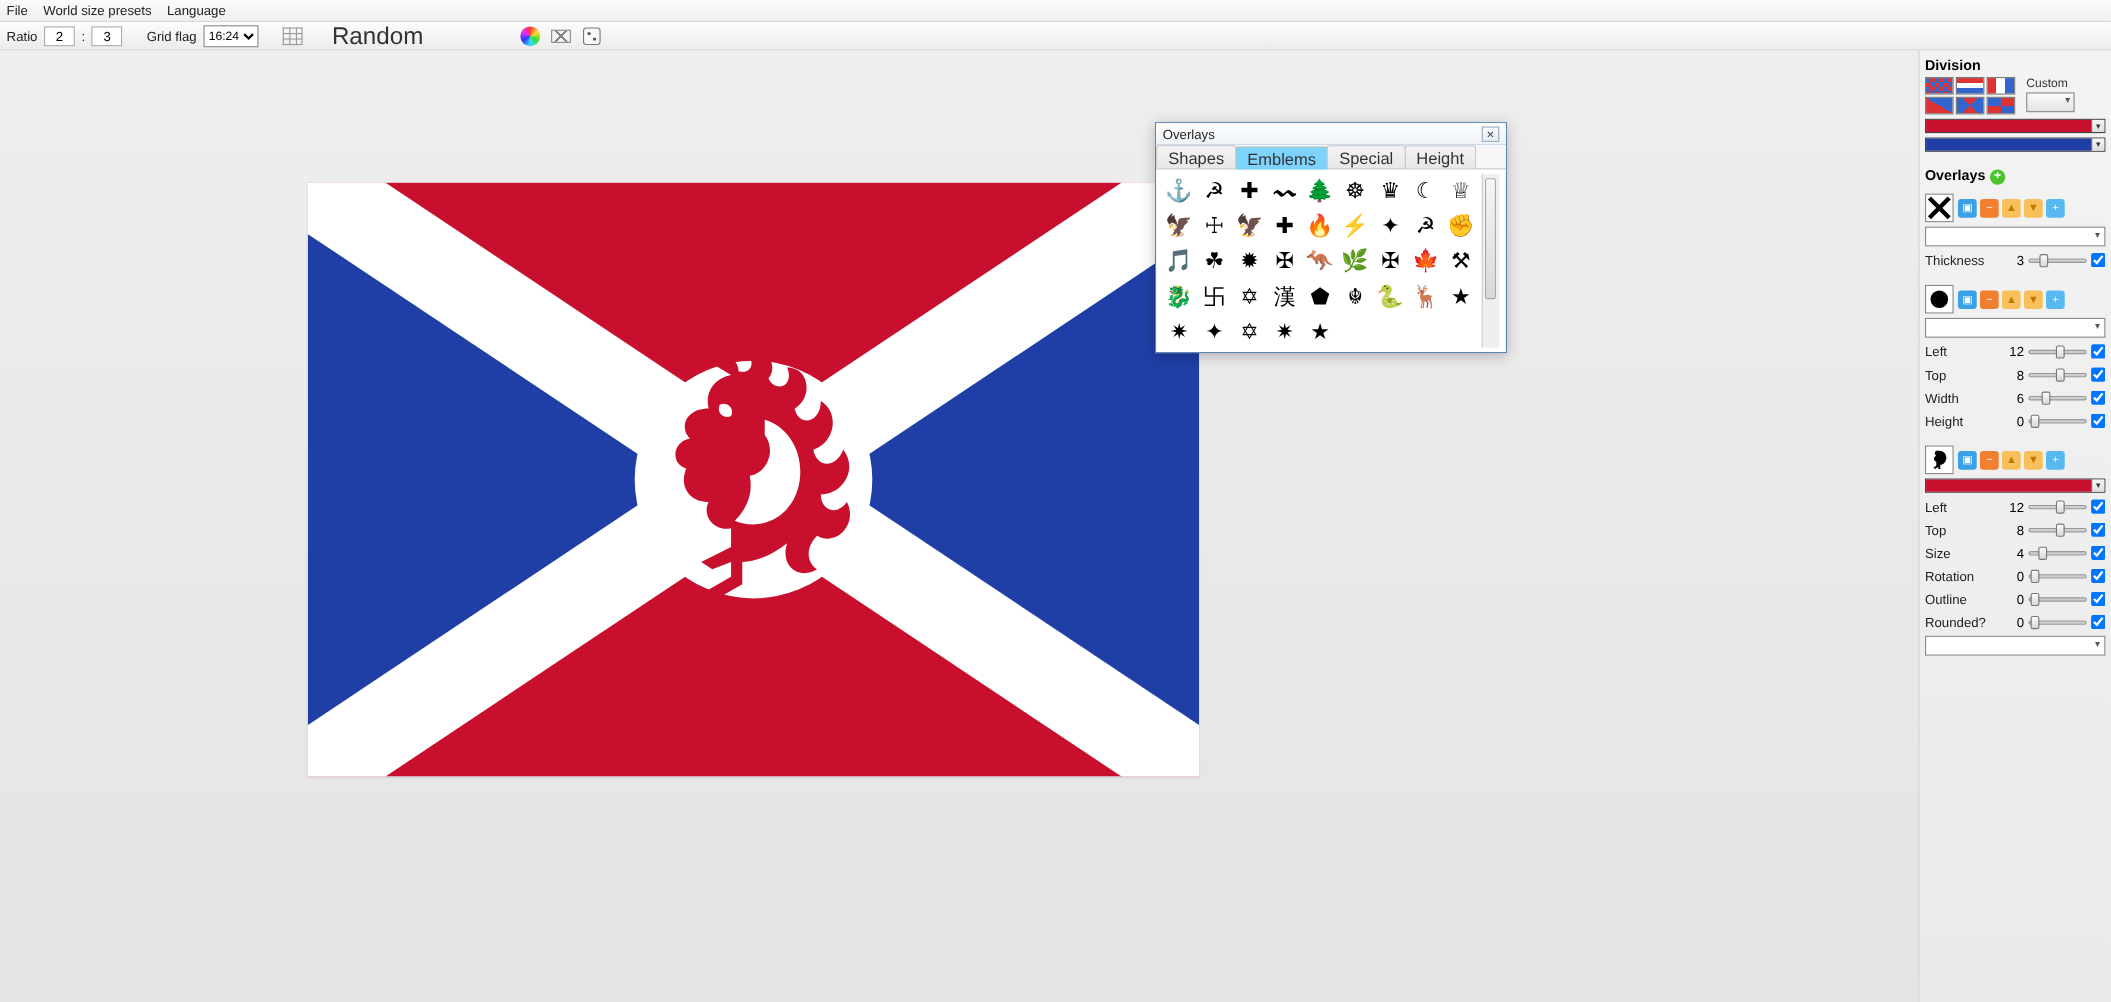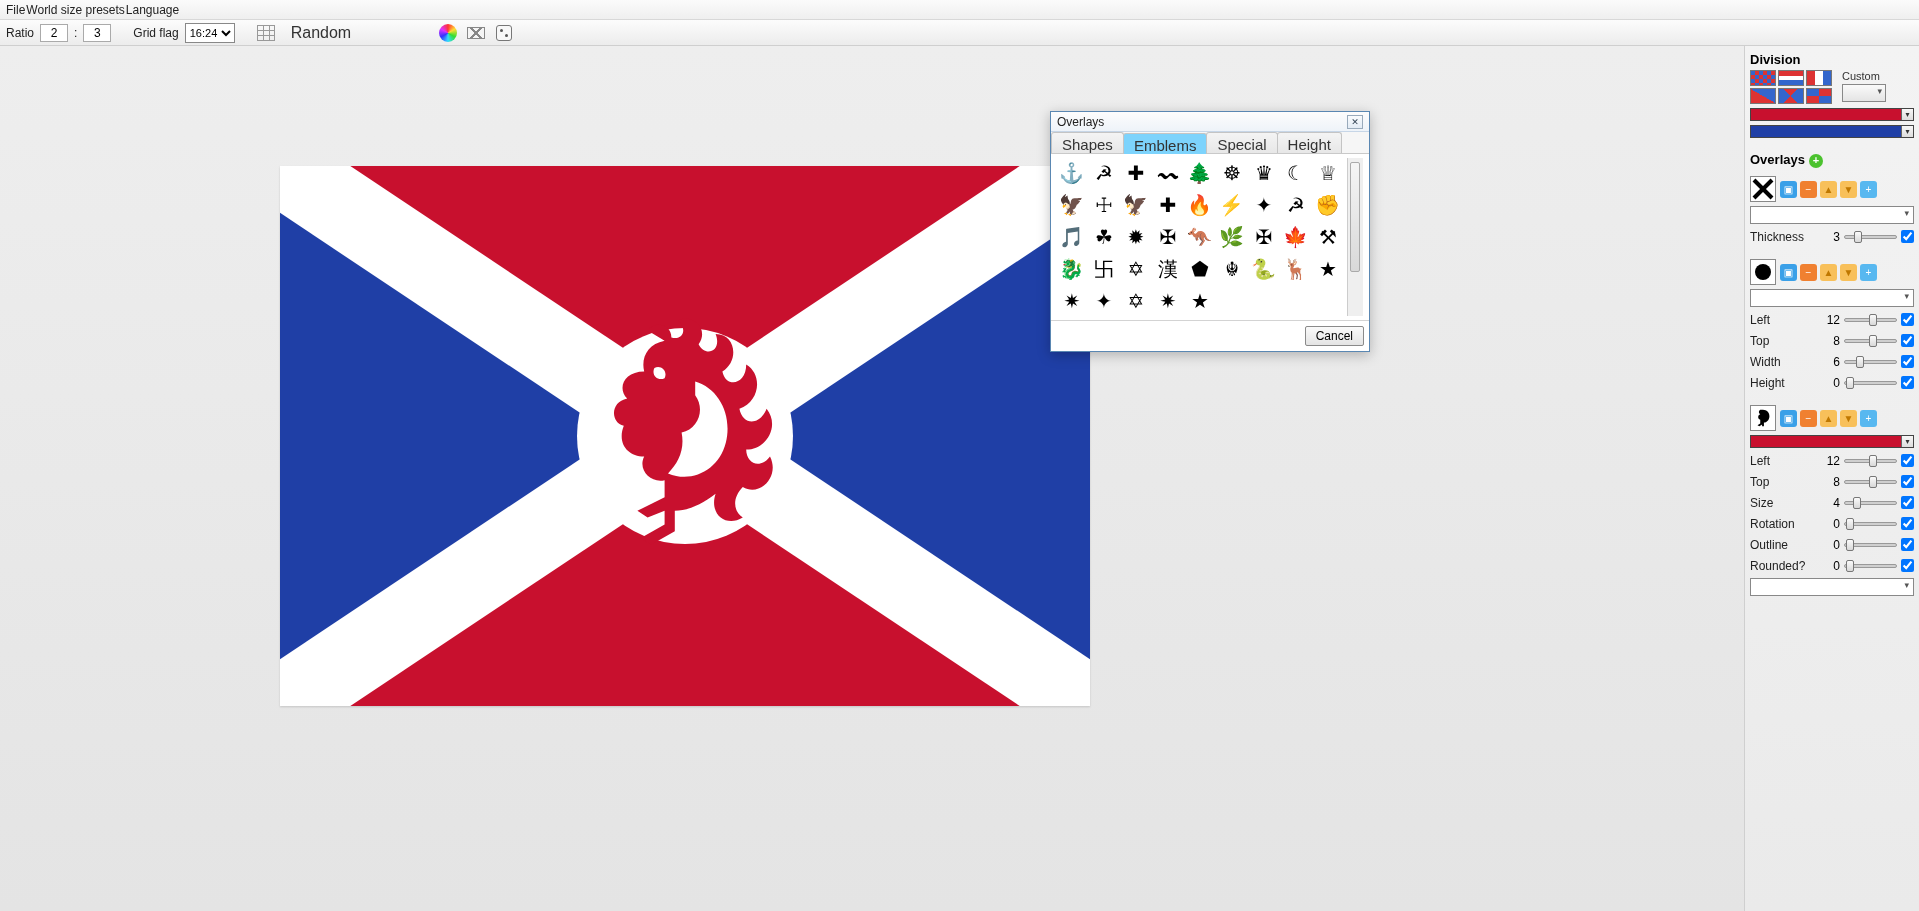--- a/index.html
+++ b/index.html
@@ -1,28 +1,28 @@
 <!DOCTYPE html>
 <html><head>
 <meta charset="utf-8">
 <style>
   * { box-sizing: border-box; margin: 0; padding: 0; font-family: "Segoe UI", Tahoma, sans-serif; font-size: 12px; }
   body { background: #f2f2f2; width: 1919px; height: 911px; overflow: hidden; position: relative; }
 
   
-  .menubar { background: linear-gradient(#fbfbfb,#efefef); border-bottom:1px solid #d8d8d8; height:20px; display:flex; align-items:center; padding:0 6px; gap:1px; }
+  .menubar { background: linear-gradient(#fbfbfb,#efefef); border-bottom:1px solid #d8d8d8; height:20px; display:flex; align-items:center; padding:0 6px; gap:14px; }
   .menubar span { color:#222; cursor:default; }
 
   
   .toolbar { background: linear-gradient(#fcfcfc,#ececec); border-bottom:1px solid #cfcfcf; height:26px; display:flex; align-items:center; padding:0 6px; gap:6px; }
   .toolbar .lbl { color:#222; }
   .toolbar input.ratio { width:28px; height:18px; border:1px solid #aaa; background:#fff; text-align:center; }
   .toolbar select { height:20px; border:1px solid #888; background:#fff; font-size:11px; }
   .iconbtn { width:22px; height:22px; border:1px solid transparent; display:inline-flex; align-items:center; justify-content:center; border-radius:2px; }
-  .toolbar .random { font-size:16px; color:#333; margin-left:8px; margin-right:80px; }
+  .toolbar .random { font-size:22px; color:#333; margin-left:19px; margin-right:80px; }
 
   
   .workspace { position:absolute; top:46px; left:0; right:175px; bottom:0; background:linear-gradient(#eeeeee,#e4e4e4); overflow:hidden; }
   .flag-wrap { position:absolute; left:280px; top:120px; }
   svg.flag { display:block; box-shadow:0 1px 2px rgba(0,0,0,.15); }
 
   
   .rightpanel { position:absolute; top:46px; right:0; width:175px; bottom:0; background:linear-gradient(#f3f3f3,#eaeaea); border-left:1px solid #cfcfcf; padding:6px 5px; overflow-y:auto; font-size:11px; }
   .rightpanel h3 { font-weight:bold; font-size:13px; margin-bottom:3px; color:#000; }
   .div-presets { display:flex; gap:2px; }
@@ -199,23 +199,20 @@
         <div class="emblem">✷</div>
         <div class="emblem">✦</div>
         <div class="emblem">✡</div>
         <div class="emblem">✷</div>
         <div class="emblem">★</div>
       </div>
     <div class="dlg-scroll">
         <div class="sthumb"></div>
       </div>
   </div>
-  <div class="dlg-footer">
-    <button>Cancel</button>
-  </div>
 </div>
 
 <div class="rightpanel">
   <h3>Division</h3>
   <div class="div-presets">
     <div class="div-grid">
       <div class="divthumb" style="background:repeating-conic-gradient(#d33 0 25%,#36c 0 50%) 0 0/8px 8px"></div>
       <div class="divthumb" style="background:linear-gradient(#d33 33%,#fff 33% 66%,#36c 66%)"></div>
       <div class="divthumb" style="background:linear-gradient(90deg,#d33 33%,#fff 33% 66%,#36c 66%)"></div>
       <div class="divthumb" style="background:linear-gradient(30deg,#d33 50%,#36c 50%)"></div>

